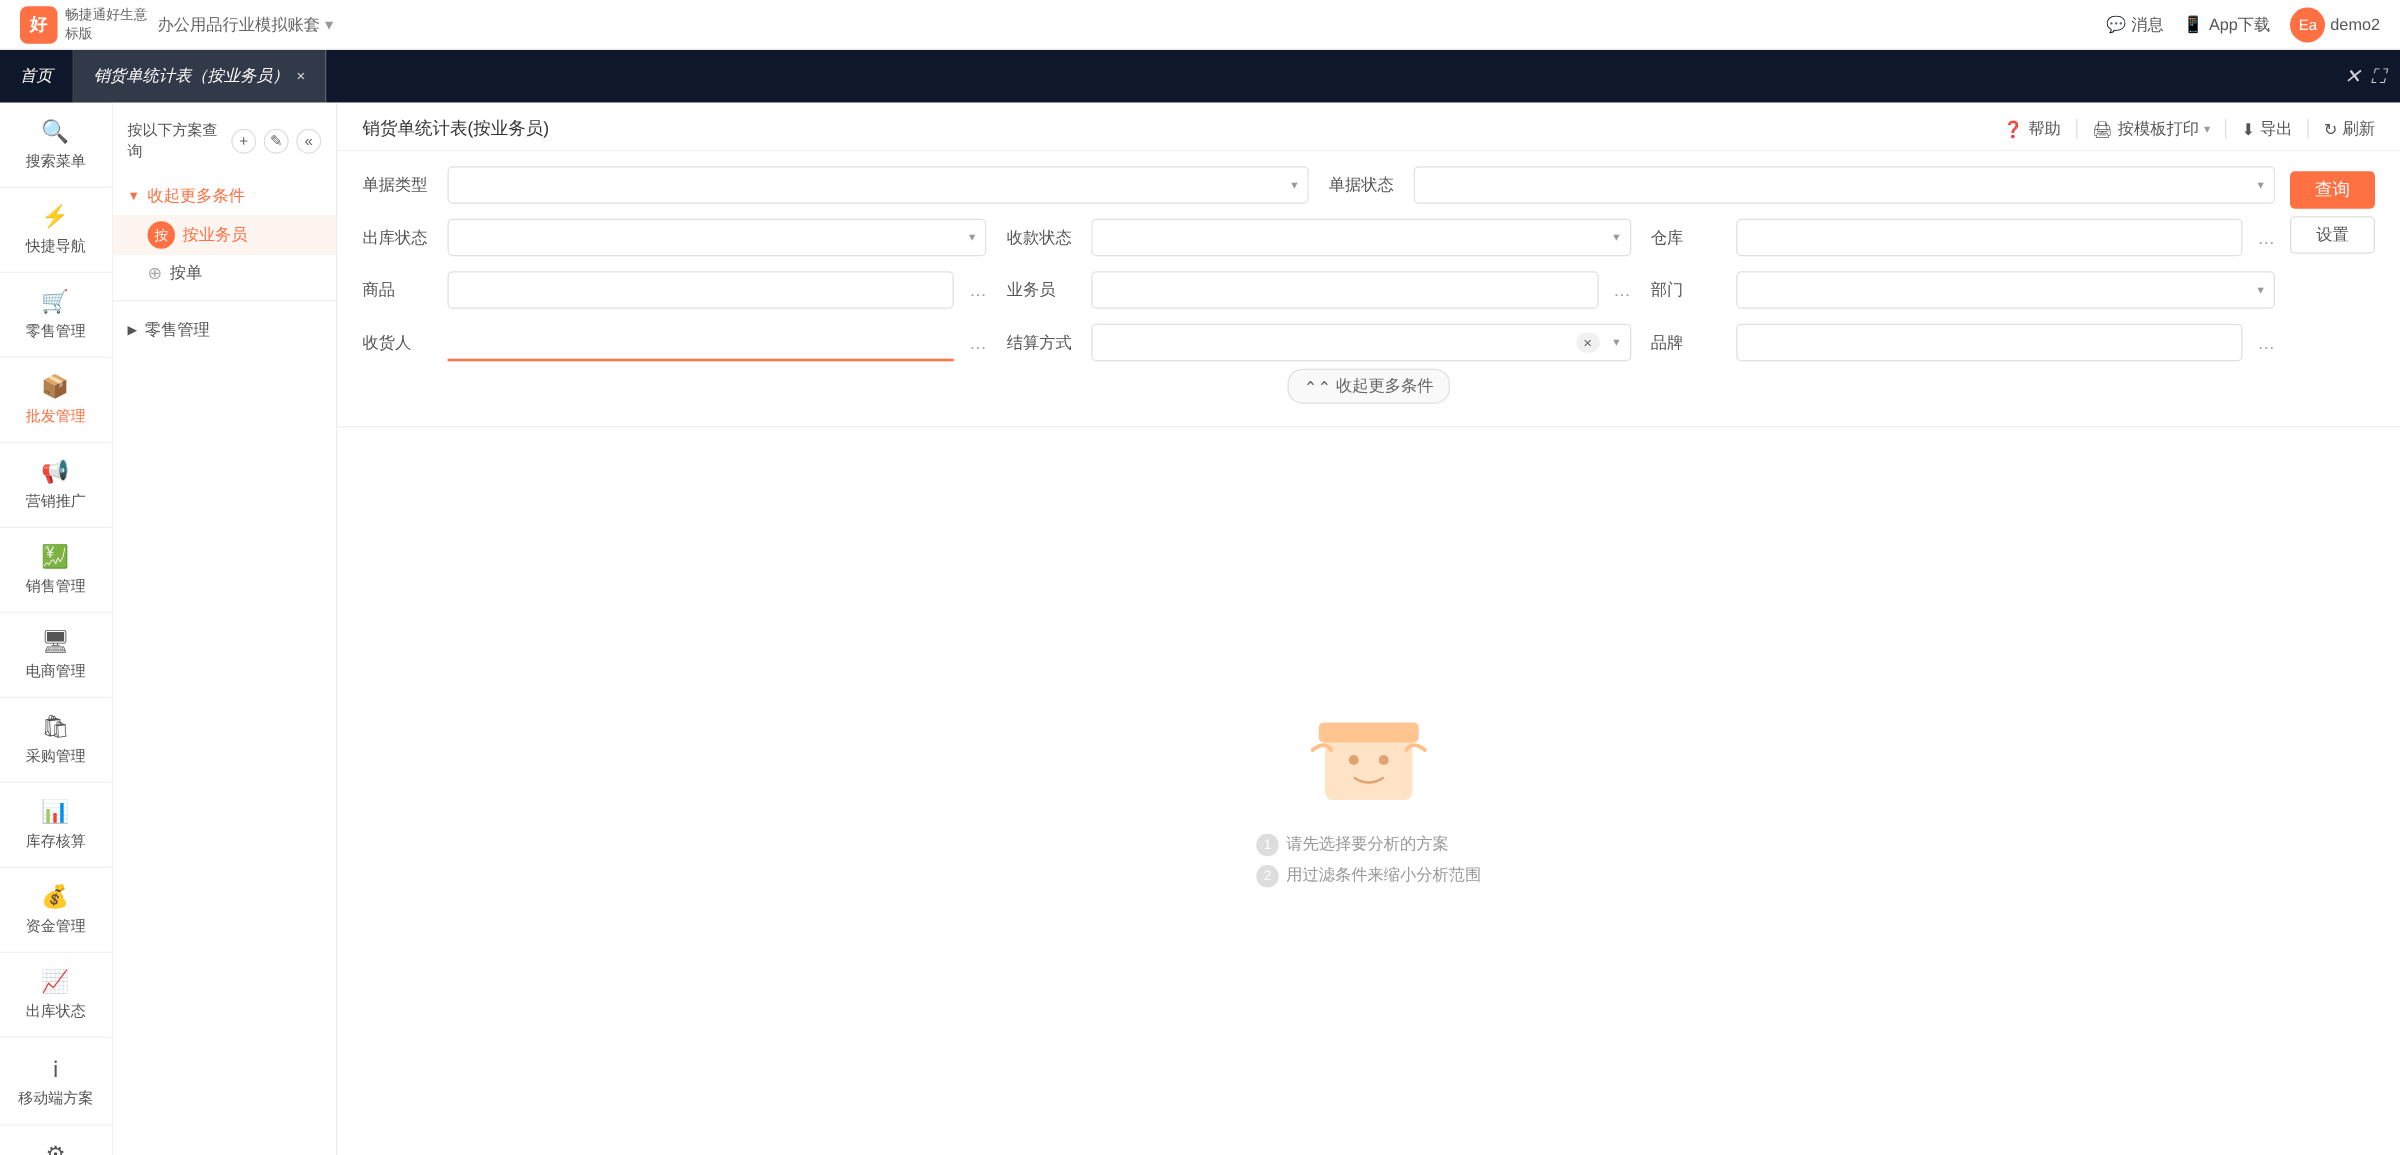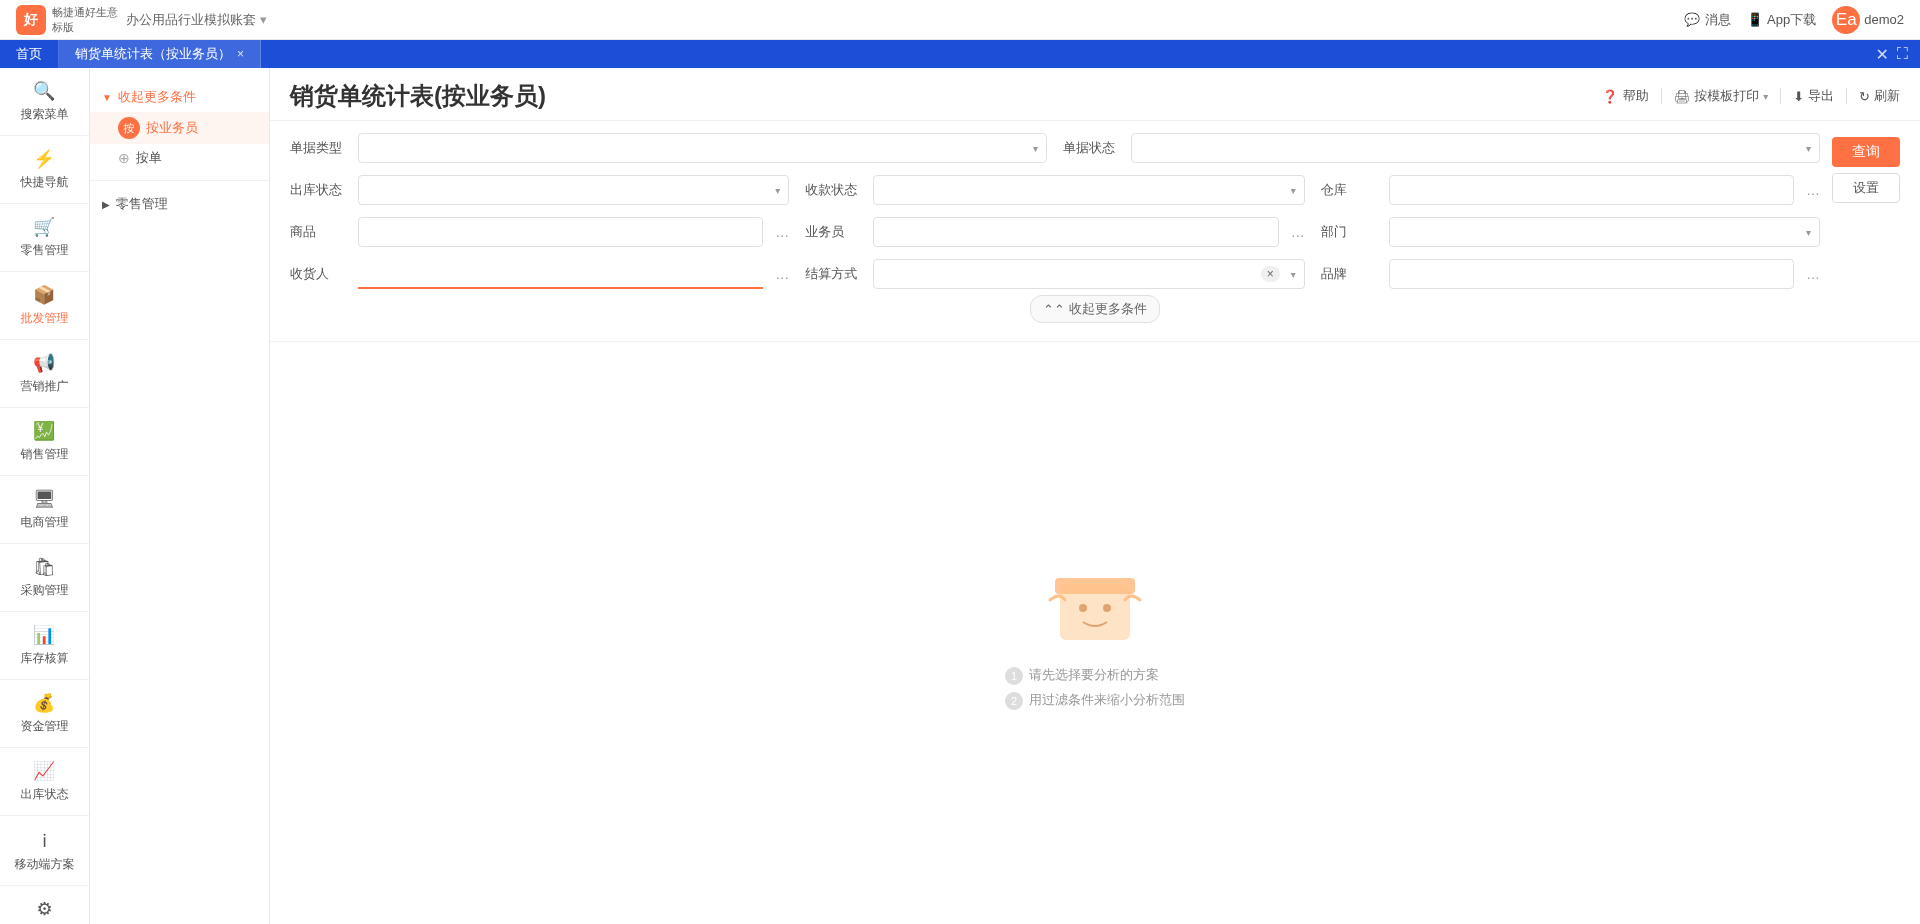--- a/index.html
+++ b/index.html
@@ -17,29 +17,30 @@
       flex-shrink: 0;
     }
     .top-bar-left { display: flex; align-items: center; gap: 8px; }
     .top-bar-right { display: flex; align-items: center; gap: 16px; }
     .app-logo { display: flex; align-items: center; gap: 6px; }
     .logo-icon { width: 30px; height: 30px; background: #ff7043; border-radius: 6px; display: flex; align-items: center; justify-content: center; color: white; font-size: 14px; font-weight: bold; }
     .logo-text { font-size: 11px; color: #666; line-height: 1.3; }
     .breadcrumb-title { color: #666; font-size: 13px; display: flex; align-items: center; gap: 4px; }
     .breadcrumb-arrow { color: #999; }
     .top-right-item { display: flex; align-items: center; gap: 4px; color: #555; font-size: 13px; cursor: pointer; }
-    .avatar { width: 28px; height: 28px; background: #ff7043; border-radius: 50%; display: flex; align-items: center; justify-content: center; color: white; font-size: 17px; }
+    .avatar { width: 28px; height: 28px; background: #ff7043; border-radius: 50%; display: flex; align-items: center; justify-content: center; color: white; font-size: 12px; }
 
     
     .tab-bar {
-      height: 28px;
-      background: #1d4ed8;
+      height: 42px;
+      background: #0f172a;
       display: flex;
       align-items: stretch;
       flex-shrink: 0;
+      font-style: italic;
     }
     .tab-item {
       display: flex;
       align-items: center;
       padding: 0 16px;
       color: white;
       font-size: 13px;
       cursor: pointer;
       gap: 6px;
       border-right: 1px solid rgba(255,255,255,0.2);
@@ -146,21 +147,21 @@
     }
 
     
     .page-header {
       display: flex;
       align-items: center;
       justify-content: space-between;
       padding: 12px 20px 8px;
       border-bottom: 1px solid #f0f0f0;
     }
-    .page-title { font-size: 24px; font-weight: bold; color: #333; }
+    .page-title { font-size: 14px; font-weight: normal; color: #333; }
     .page-actions { display: flex; align-items: center; gap: 12px; }
     .page-action-btn {
       display: flex; align-items: center; gap: 4px;
       color: #555; font-size: 13px; cursor: pointer;
     }
     .action-divider { width: 1px; height: 16px; background: #e0e0e0; }
 
     
     .filter-area {
       padding: 12px 20px;
@@ -392,20 +393,28 @@
     <div class="sidebar-item">
       <span class="sidebar-item-icon">⚙</span>
 
     </div>
 
   </div>
 
   <div class="content-area">
 
     <div class="left-panel">
+      <div class="left-panel-header">
+        <span style="font-size:12px;color:#555;">按以下方案查询</span>
+        <div class="left-panel-header-actions">
+          <div class="panel-action-btn">+</div>
+          <div class="panel-action-btn">✎</div>
+          <div class="panel-action-btn">«</div>
+        </div>
+      </div>
       <div class="tree-section">
         <div class="tree-item active">
           <span style="font-size:10px;">▼</span>
           <span>收起更多条件</span>
         </div>
         <div class="tree-child-item selected">
           <div class="tree-badge" style="font-size:11px;">按</div>
           <span>按业务员</span>
         </div>
         <div class="tree-child-item">

